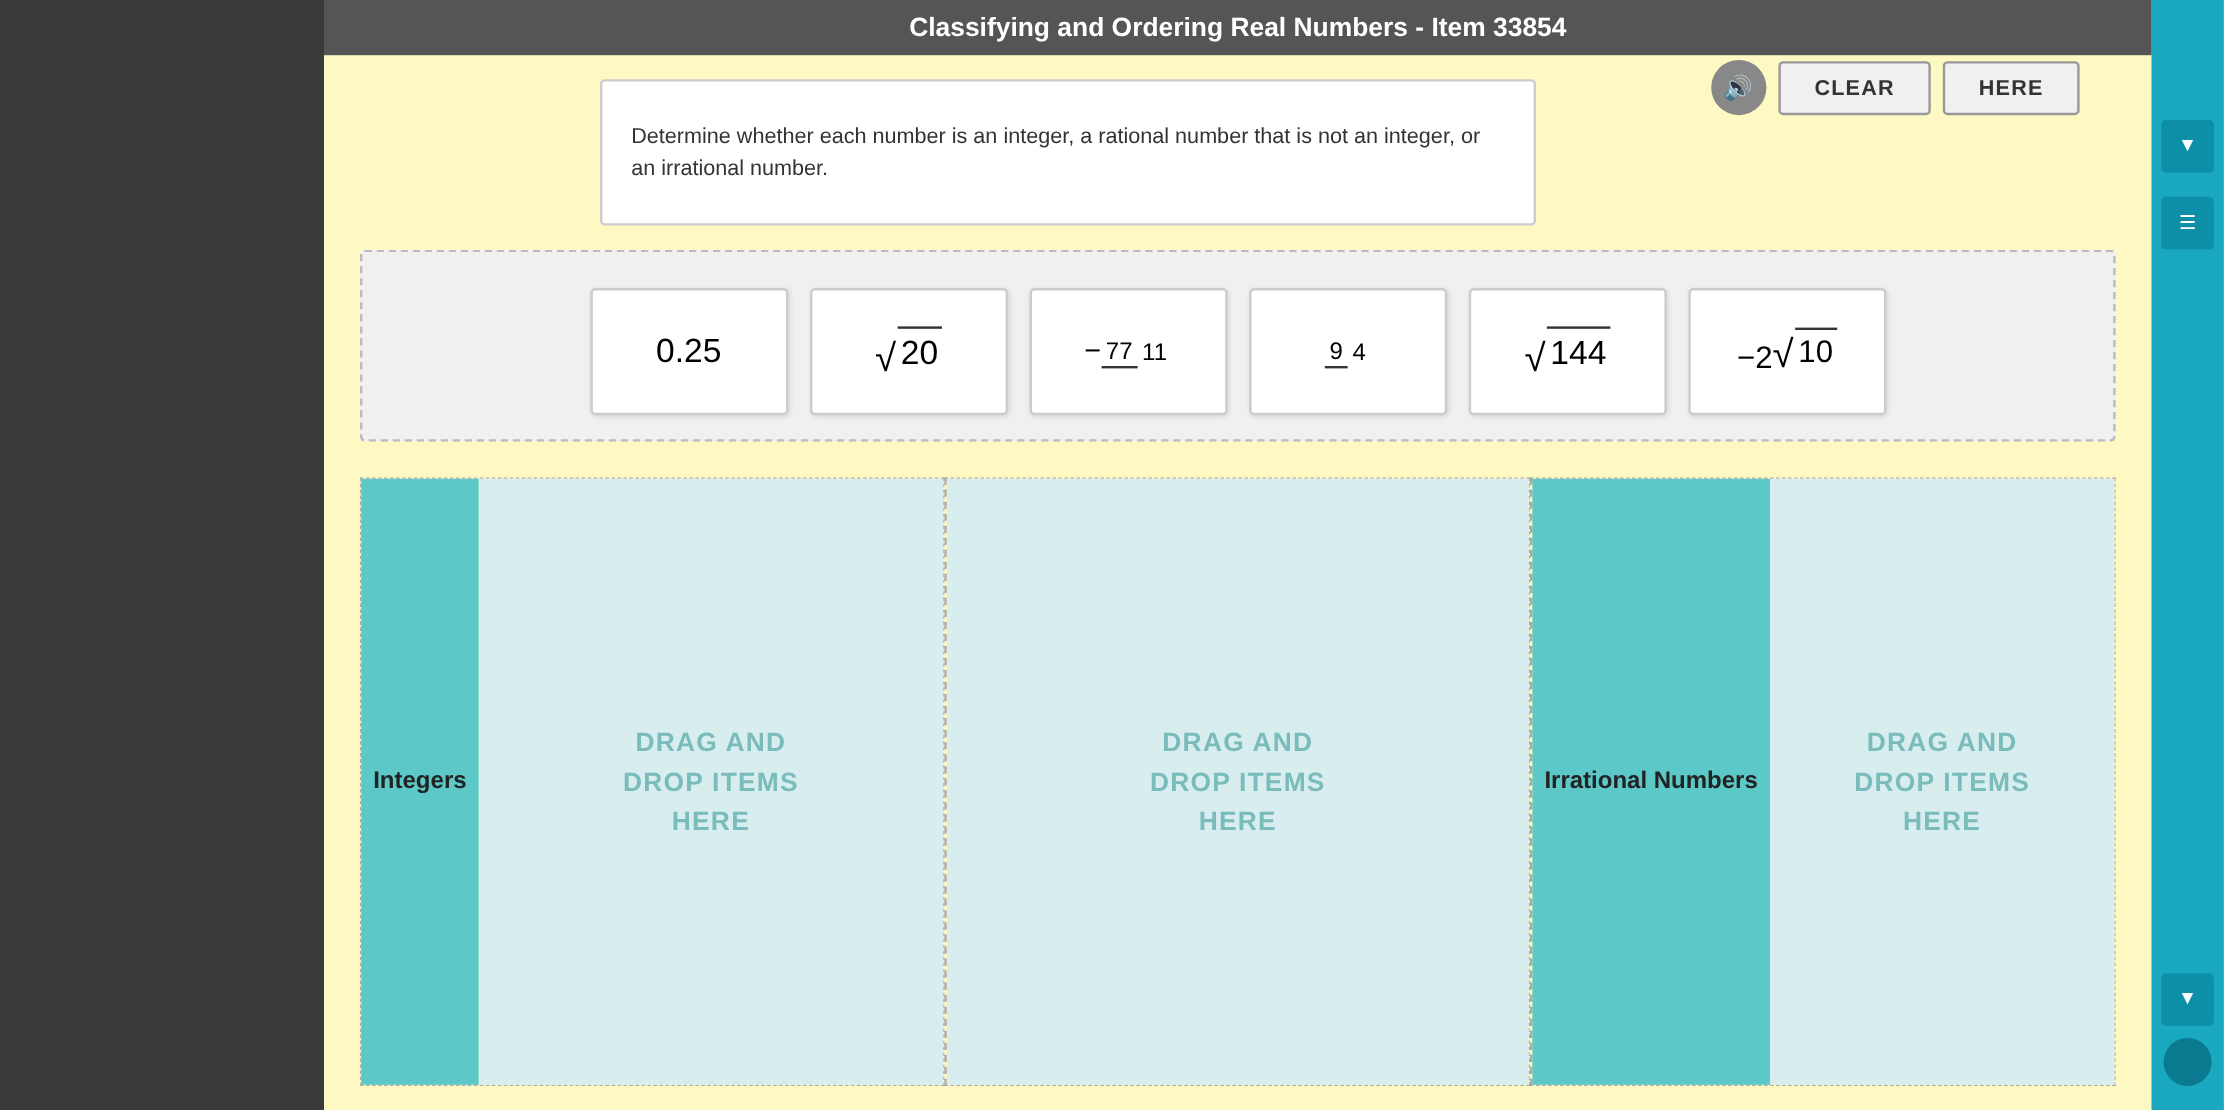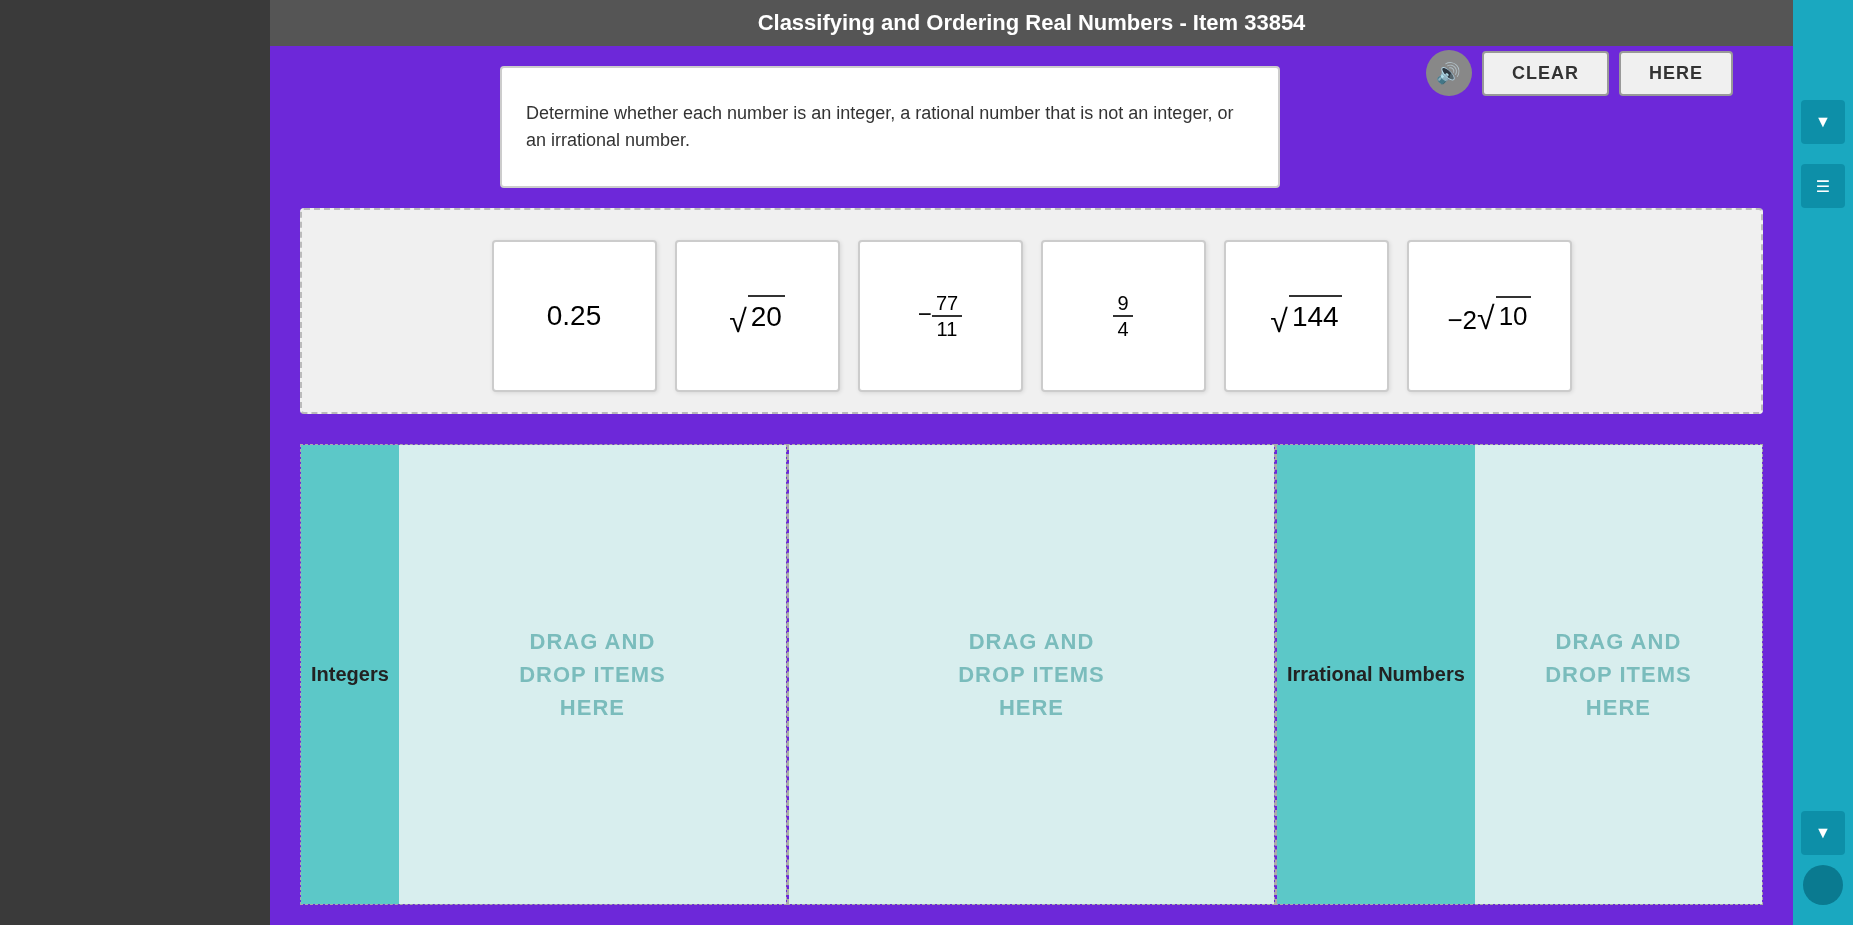--- a/index.html
+++ b/index.html
@@ -15,21 +15,21 @@
 
     .left-panel {
       width: 270px;
       background: #3a3a3a;
       height: 925px;
       flex-shrink: 0;
     }
 
     .main-content {
       flex: 1;
-      background: #6d28d9;
+      background: #fef9c3;
       position: relative;
       display: flex;
       flex-direction: column;
     }
 
     .title-bar {
       background: #555;
       padding: 10px 20px;
       text-align: center;
     }
@@ -101,33 +101,33 @@
       gap: 18px;
       justify-content: center;
       margin-top: 10px;
     }
 
     .number-card {
       background: white;
       border: 2px solid #ccc;
       border-radius: 4px;
       width: 165px;
-      height: 152px;
+      height: 106px;
       display: flex;
       align-items: center;
       justify-content: center;
       font-size: 28px;
       cursor: grab;
       user-select: none;
       box-shadow: 1px 1px 4px rgba(0,0,0,0.1);
     }
 
     .frac {
       display: inline-flex;
-      flex-direction: column;
+      flex-direction: row;
       align-items: center;
       vertical-align: middle;
       font-size: 20px;
     }
 
     .frac .num {
       border-bottom: 2px solid #333;
       padding: 0 4px;
       line-height: 1.2;
     }

